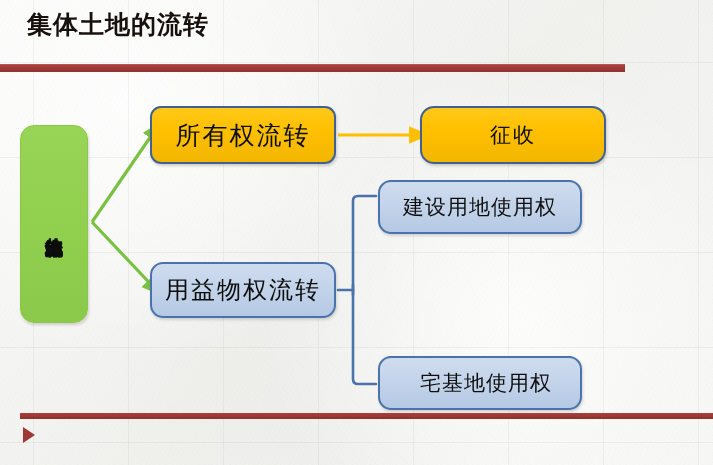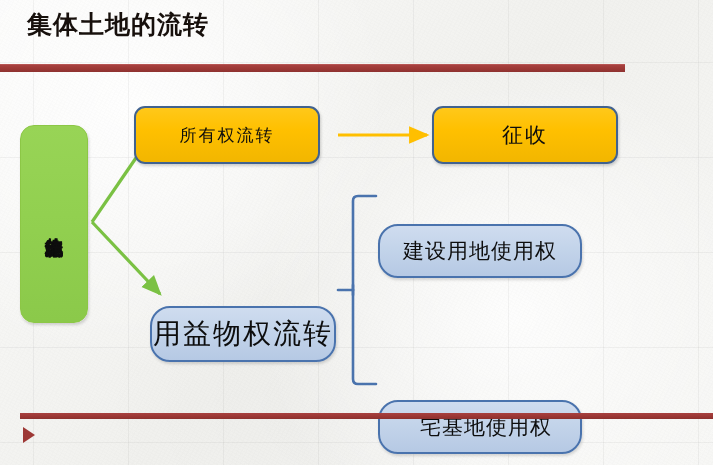--- a/index.html
+++ b/index.html
@@ -102,23 +102,22 @@
   }
   .node-orange {
     background: linear-gradient(to bottom, #ffc81a 0%, #ffc000 40%, #f2b600 100%);
     border: 2px solid #41628f;
     border-radius: 11px;
     box-shadow: 1px 2px 3px rgba(0,0,0,0.18);
   }
   .node-blue {
     background: linear-gradient(to bottom, #cfdcef 0%, #c3d4ea 45%, #b6c9e4 100%);
     border: 2px solid #4a73ad;
-    border-radius: 20px;
+    border-radius: 13px;
     box-shadow: 1px 2px 3px rgba(0,0,0,0.15);
-    margin-top: 44px;
   }
   .node-green {
     background: linear-gradient(to bottom, #98d456 0%, #92d050 45%, #8bc94a 100%);
     border: 1px solid #8cc746;
     border-radius: 14px;
     box-shadow: 1px 2px 3px rgba(0,0,0,0.16);
   }
 
   
   #node-root {
@@ -136,23 +135,23 @@
     font-weight: 600;
     writing-mode: vertical-rl;
     text-orientation: upright;
     white-space: nowrap;
     height: 100%;
     display: flex;
     align-items: center;
     justify-content: center;
   }
 
-  #node-ownership { left: 134px; top: 106px;  width: 186px; height: 58px; font-size: 17px; letter-spacing: 2px; }
-  #node-expropriation { left: 432px; top: 106px; width: 186px; height: 58px; font-size: 21px; letter-spacing: 2px; }
-  #node-usufruct  { left: 150px; top: 262px;  width: 186px; height: 56px; font-size: 28px; letter-spacing: 2px; align-items: center; }
+  #node-ownership { left: 150px; top: 106px;  width: 186px; height: 58px; font-size: 25px; letter-spacing: 2px; }
+  #node-expropriation { left: 420px; top: 106px; width: 186px; height: 58px; font-size: 21px; letter-spacing: 2px; border-radius: 14px; }
+  #node-usufruct  { left: 150px; top: 262px;  width: 186px; height: 56px; font-size: 24px; letter-spacing: 2px; align-items: center; }
 
   #node-construction { left: 378px; top: 180px; width: 204px; height: 54px; font-size: 21px; letter-spacing: 1px; }
   #node-contract     { left: 378px; top: 258px; width: 204px; height: 54px; font-size: 21px; letter-spacing: 1px; }
   #node-homestead    { left: 378px; top: 356px; width: 204px; height: 54px; font-size: 21px; letter-spacing: 1px; padding-left: 12px; }
 
   
   #connectors {
     position: absolute;
     inset: 0;
     pointer-events: none;

